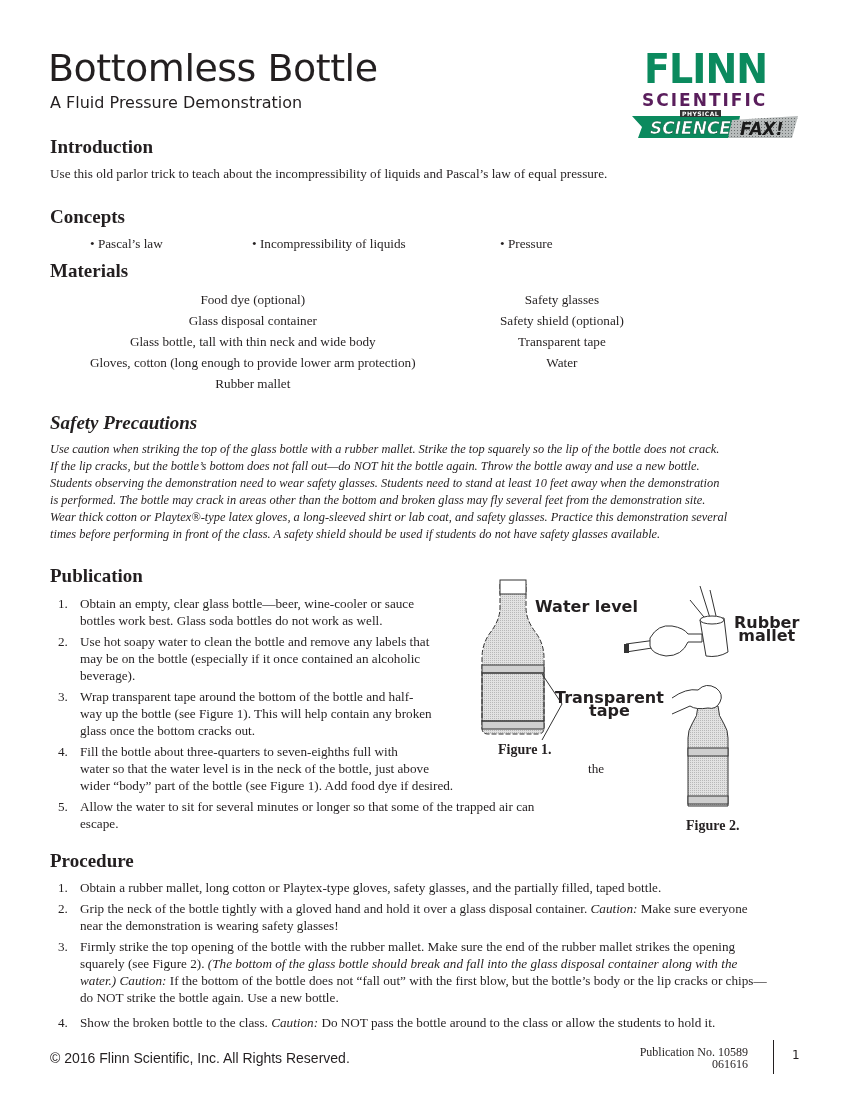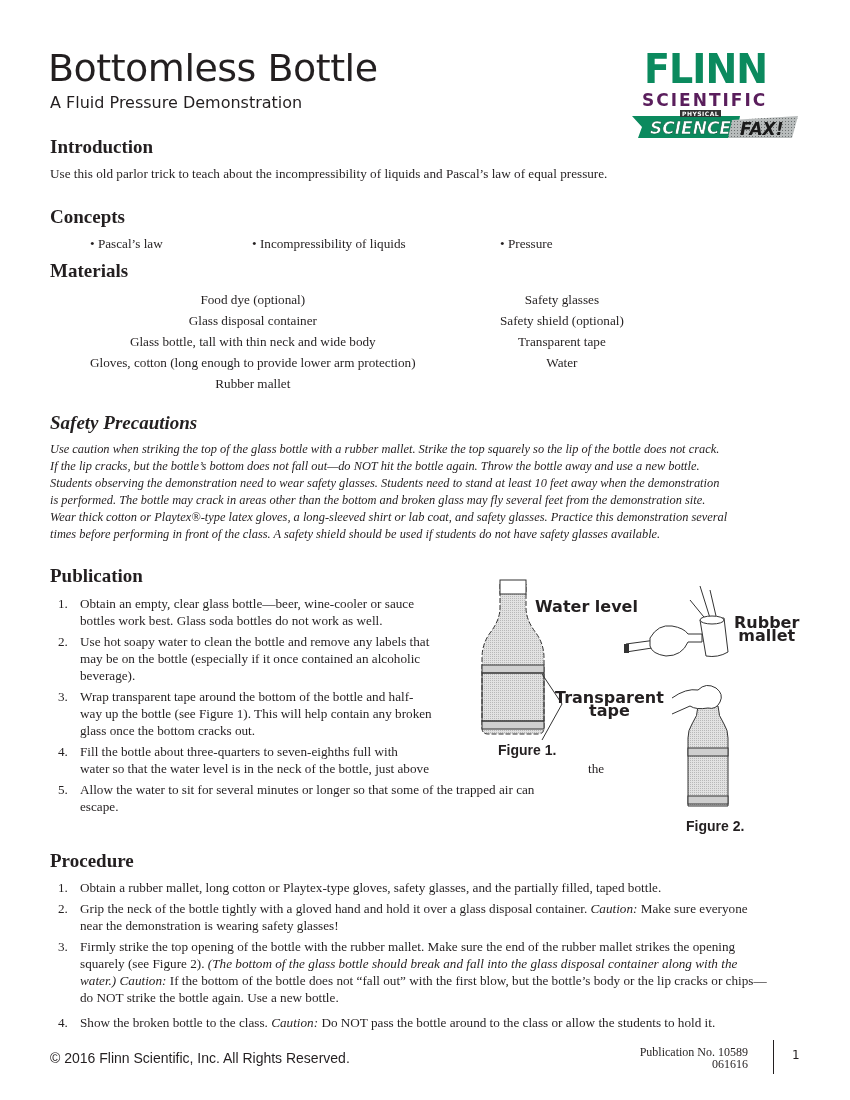--- a/index.html
+++ b/index.html
@@ -25,21 +25,21 @@
   .concepts span { position: absolute; white-space: nowrap; }
 
   .materials { position: absolute; top: 289px; left: 90px; font-family: "Liberation Serif", serif; font-size: 13.2px; line-height: 21px; }
   .materials .col { position: absolute; top: 0; white-space: nowrap; text-align: center; }
 
   ol.steps { position: absolute; margin: 0; padding: 0; list-style: none; font-family: "Liberation Serif", serif; font-size: 13.2px; line-height: 17px; }
   ol.steps li { position: relative; padding-left: 22px; margin-bottom: 4px; }
   ol.steps li .num { position: absolute; left: 0; top: 0; }
 
   .fig-label { position: absolute; font-family: "DejaVu Sans", sans-serif; font-weight: 700; font-size: 16px; line-height: 13px; color: #231f20; text-align: center; }
-  .fig-caption { position: absolute; font-family: Liberation Sans, sans-serif; font-weight: 700; font-size: 14px; color: #231f20; }
+  .fig-caption { position: absolute; font-family: Liberation Serif, serif; font-weight: 700; font-size: 14px; color: #231f20; }
 
   .footer-left { position: absolute; left: 50px; top: 1050px; font-family: Liberation Sans, sans-serif; font-size: 14px; color: #231f20; }
   .footer-pub { position: absolute; right: 102px; top: 1046px; text-align: right; font-family: "Liberation Serif", serif; font-size: 12px; line-height: 12px; color: #231f20; }
   .footer-divider { position: absolute; left: 773px; top: 1040px; width: 1px; height: 34px; background: #231f20; }
   .footer-page { position: absolute; left: 792px; top: 1048px; font-family: "DejaVu Sans", sans-serif; font-size: 12px; color: #231f20; }
 </style>
 </head>
 <body>
 
 <h1 class="title sans">Bottomless Bottle</h1>
@@ -119,20 +119,21 @@
     <div>way up the bottle (see Figure 1). This will help contain any broken</div>
     <div>glass once the bottom cracks out.</div>
   </li>
   <li>
     <span class="num">4.</span>
     <div>Fill the bottle about three-quarters to seven-eighths full with</div>
     <div style="position:relative;">
       <span>water so that the water level is in the neck of the bottle, just above</span>
       <span style="position:absolute; left:508px;">the</span>
     </div>
+    <div>wider “body” part of the bottle (see Figure 1). Add food dye if desired.</div>
   </li>
   <li>
     <span class="num">5.</span>
     <div>Allow the water to sit for several minutes or longer so that some of the trapped air can</div>
     <div>escape.</div>
   </li>
 </ol>
 
 <svg style="position:absolute; left:478px; top:578px;" width="80" height="162" viewBox="0 0 80 162">
   <defs>

